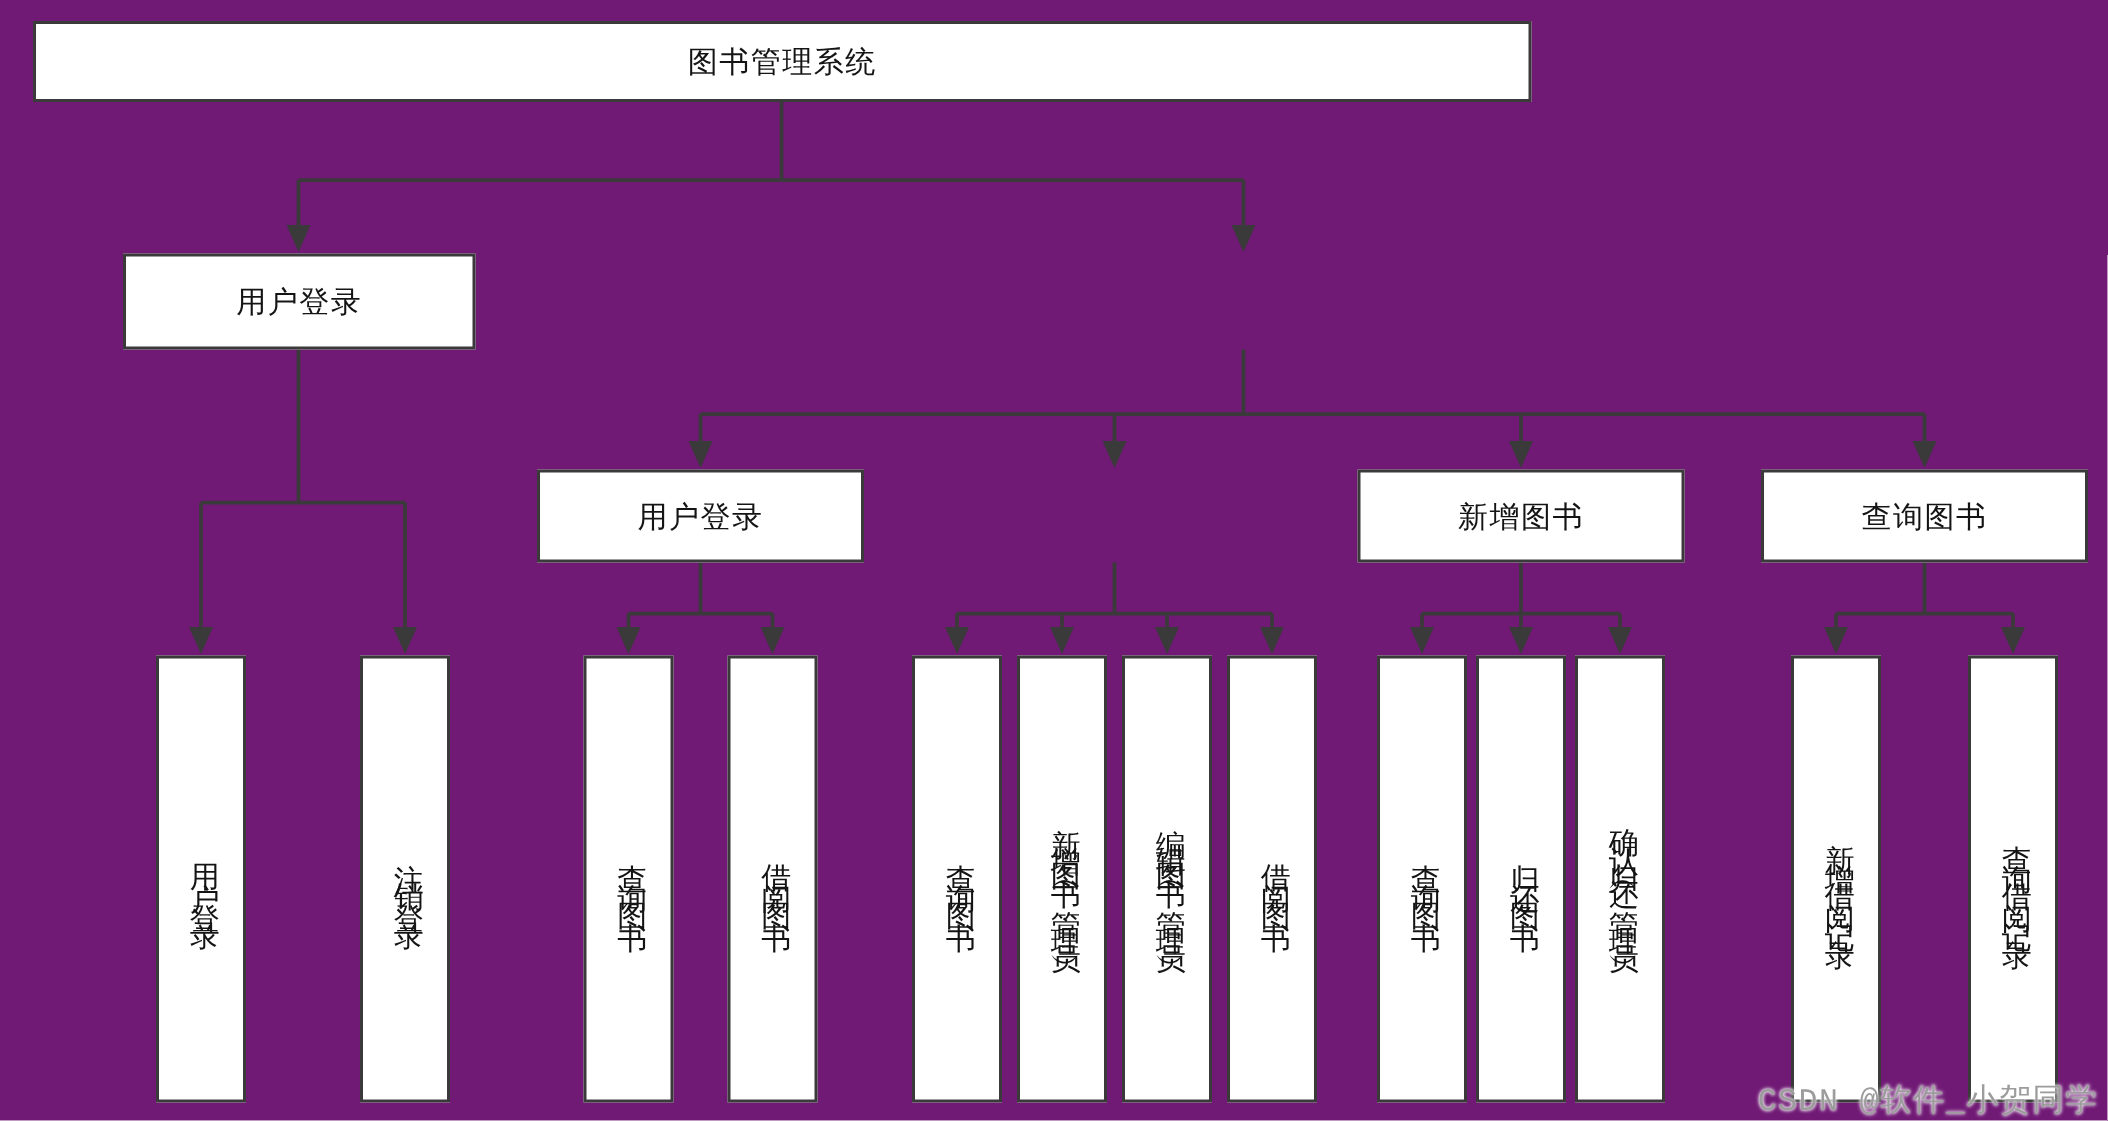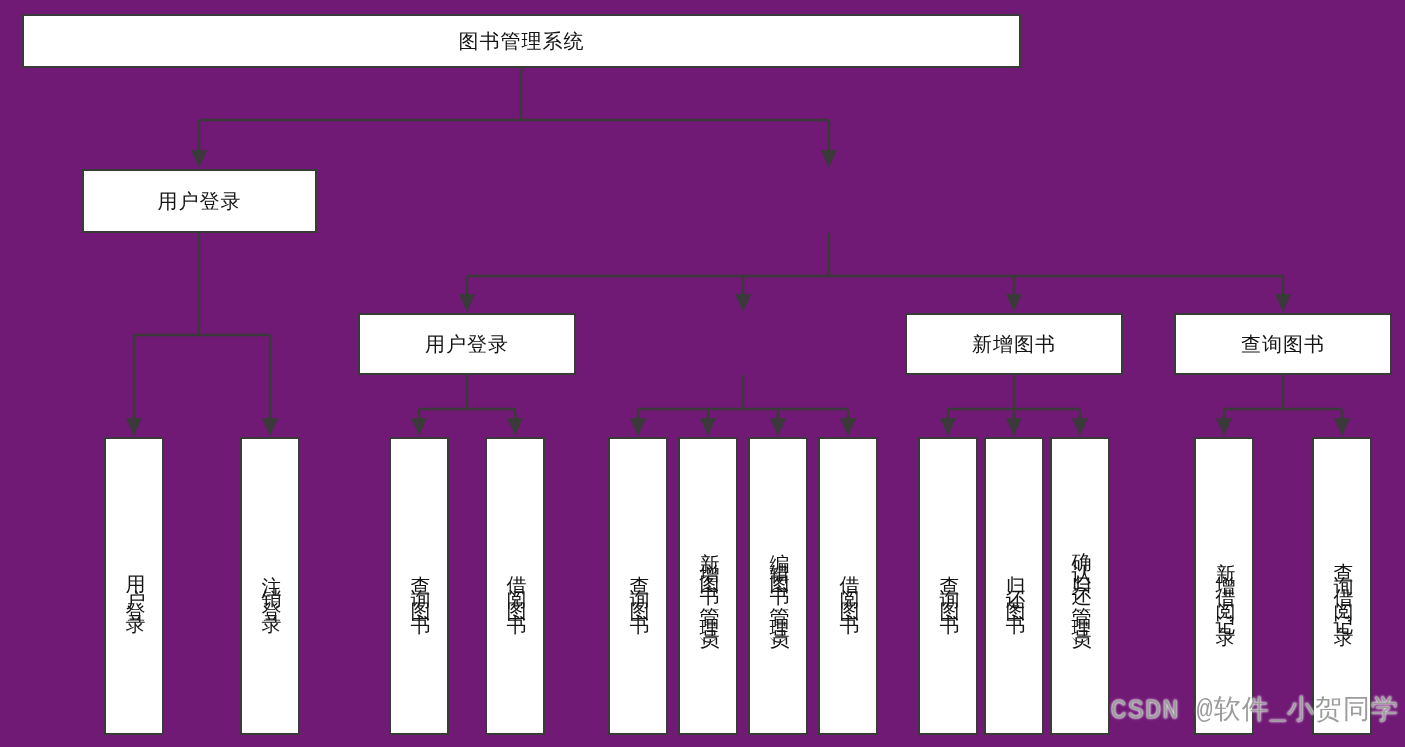--- a/index.html
+++ b/index.html
@@ -61,22 +61,22 @@
     font-size: 20px;
     color: #141414;
     letter-spacing: 13px;
     line-height: 1;
     white-space: nowrap;
   }
   .vtext.tight { letter-spacing: 11px; }
   #watermark {
     position: absolute;
     right: 6px;
-    bottom: 20px;
-    font-size: 27px;
+    bottom: 0;
+    font-size: 21px;
     color: #9c9c9c;
     letter-spacing: 1px;
     z-index: 2;
     text-shadow: 0 0 3px #ffffff, 0 0 2px #ffffff;
   }
 </style>
 </head>
 <body>
 
 <div id="stage">

